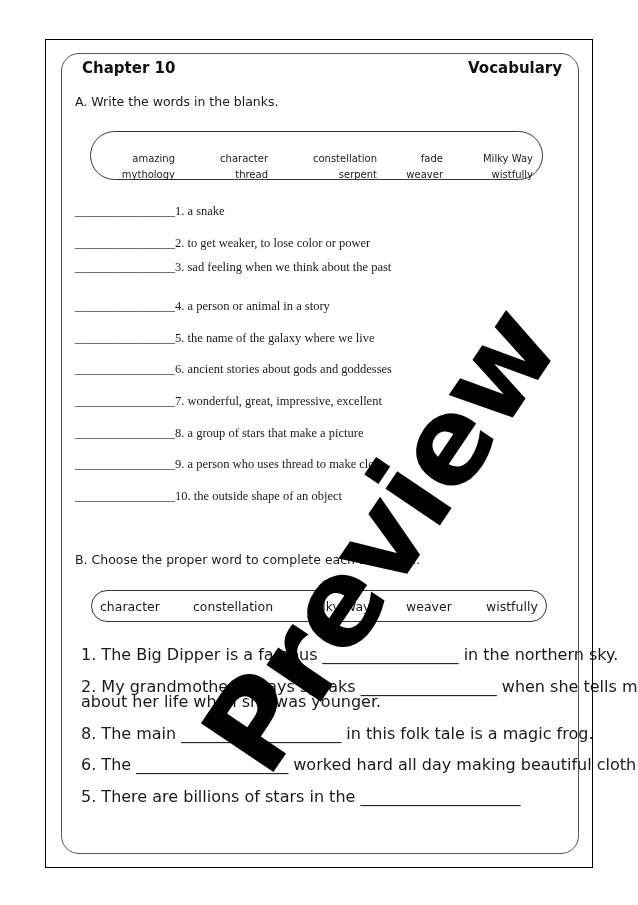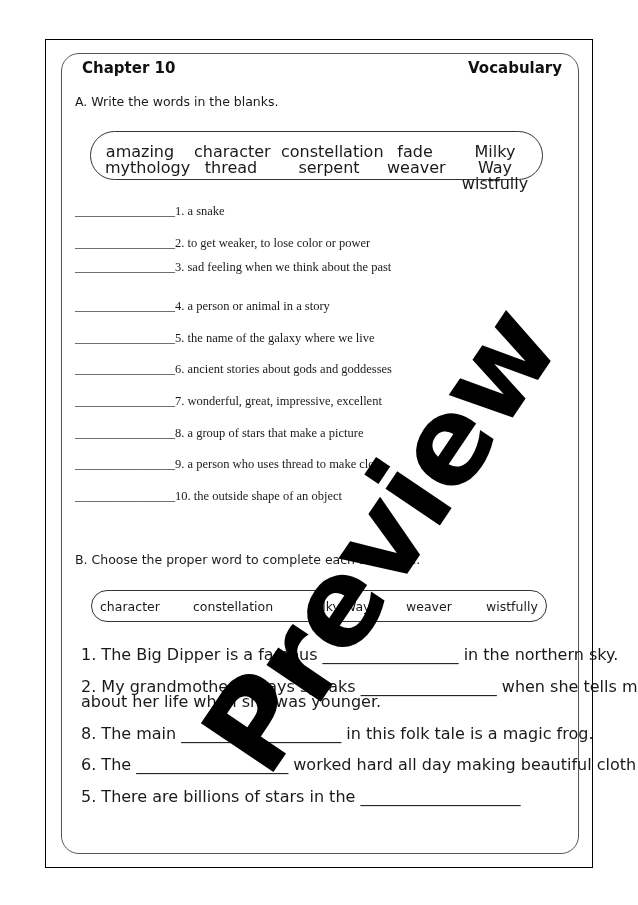--- a/index.html
+++ b/index.html
@@ -8,21 +8,21 @@
   .outer-frame { position: absolute; left: 45px; top: 39px; width: 548px; height: 829px;
                  border: 1px solid #000; box-sizing: border-box; }
   .inner-frame { position: absolute; left: 61px; top: 53px; width: 518px; height: 801px;
                  border: 1px solid #555; border-radius: 18px; box-sizing: border-box; }
   .hdr { position: absolute; top: 59px; font-weight: bold; font-size: 15px; color: #111; }
   .hdr-left { left: 75px; margin-left: 7px; }
   .hdr-right { right: 76px; }
   .instr { position: absolute; left: 75px; font-size: 12.5px; }
   .wordbank-a { position: absolute; left: 90px; top: 131px; width: 453px; height: 49px;
                 border: 1px solid #333; border-radius: 25px; box-sizing: border-box; }
-  .wb-col { position: absolute; top: 12px; text-align: center; font-size: 16px; line-height: 16px; }
+  .wb-col { position: absolute; top: 19px; text-align: right; font-size: 10px; line-height: 16px; }
   .def-row { position: absolute; left: 75px; font-size: 12.5px; white-space: pre; font-family: Liberation Serif, serif; }
   .wordbank-b { position: absolute; left: 91px; top: 590px; width: 456px; height: 32px;
                 border: 1px solid #333; border-radius: 16px; box-sizing: border-box; }
   .wbb-item { position: absolute; top: 8px; font-size: 12.5px; }
   .sent { position: absolute; left: 81px; font-size: 16px; line-height: 15px; white-space: pre; }
   .watermark { position: absolute; left: 380px; top: 540px; transform: translate(-50%,-50%) rotate(-56deg);
                font-family: "DejaVu Sans", sans-serif; font-size: 120px; font-weight: bold;
                color: #000; letter-spacing: -2px; white-space: nowrap; pointer-events: none; }
 </style>
 </head>

